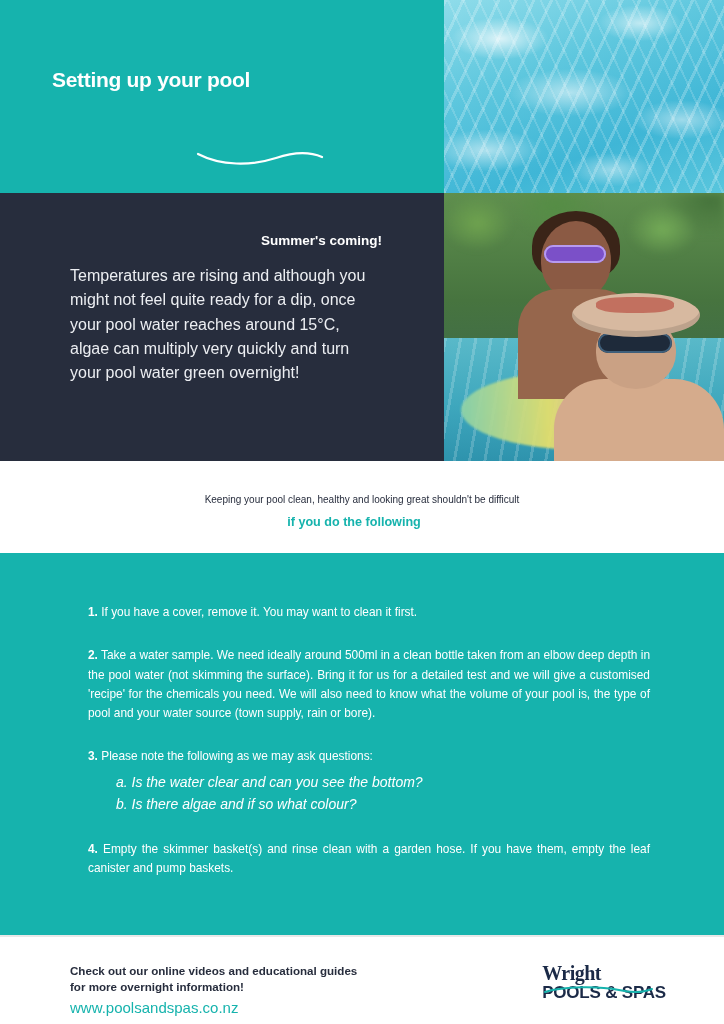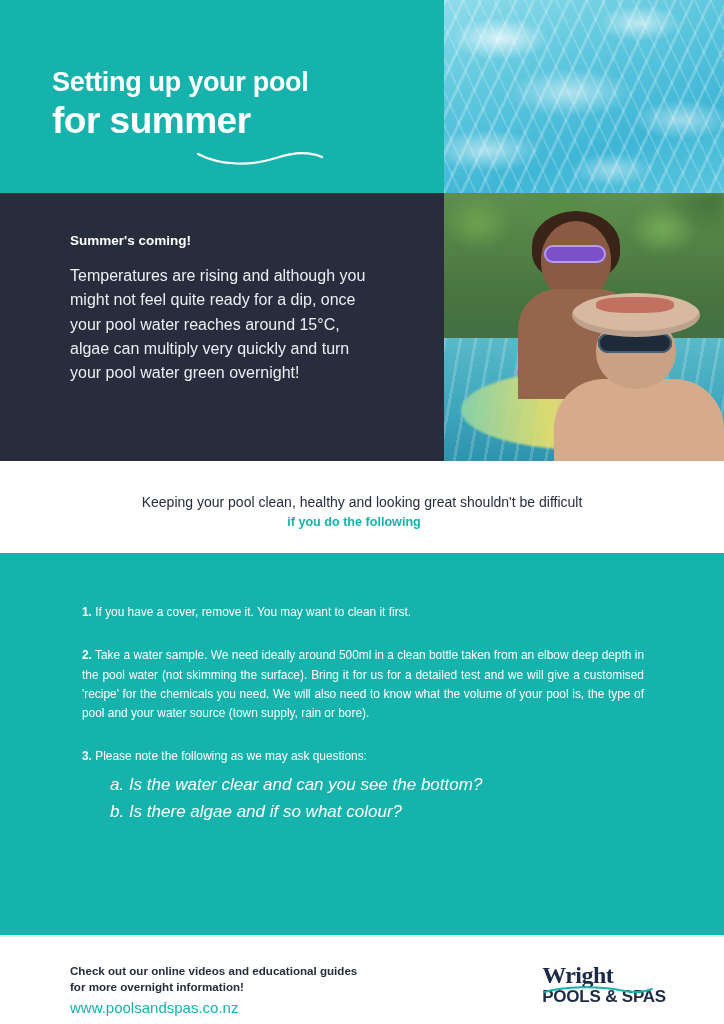--- a/index.html
+++ b/index.html
@@ -43,21 +43,21 @@
     position: absolute; inset: 0;
     background:
       repeating-linear-gradient(115deg, rgba(255,255,255,.22) 0px, rgba(255,255,255,.22) 3px, rgba(255,255,255,0) 3px, rgba(255,255,255,0) 16px),
       repeating-linear-gradient(65deg, rgba(255,255,255,.16) 0px, rgba(255,255,255,.16) 2px, rgba(255,255,255,0) 2px, rgba(255,255,255,0) 14px);
   }
   .hero-title {
     position: absolute; left: 52px; top: 68px;
     color: #ffffff;
   }
   .hero-line1 {
-    font-size: 27px; font-weight: 700; letter-spacing: -0.3px;
+    font-size: 21px; font-weight: 700; letter-spacing: -0.3px;
     line-height: 1.1;
   }
   .hero-line2 {
     font-size: 37px; font-weight: 700; letter-spacing: -0.5px;
     line-height: 1.15; margin-top: 2px;
   }
   .swoosh {
     position: absolute; left: 196px; top: 148px;
     width: 130px; height: 18px;
   }
@@ -151,64 +151,64 @@
     width: 170px; height: 84px; border-radius: 50px 50px 0 0;
     background: #d5ab8c;
   }
 
   .intro-text {
     position: absolute; left: 70px; top: 40px;
     width: 312px;
     color: #ffffff;
   }
   .intro-heading {
-    font-size: 13.5px; font-weight: 700; margin-bottom: 16px;
+    font-size: 13.5px; font-weight: 700; margin-bottom: 16px; text-align: right;
   }
   .intro-p {
     font-size: 16px; line-height: 1.52; margin-bottom: 16px;
     color: #eceef2;
   }
 
   
   .subhead {
     position: absolute; left: 0; top: 461px;
     width: 724px; height: 92px;
     background: #ffffff;
     text-align: center;
   }
   .subhead-l1 {
     position: absolute; left: 0; right: 0; top: 33px;
-    font-size: 14px; color: #272d3d;
+    font-size: 10px; color: #272d3d;
   }
   .subhead-l2 {
     position: absolute; left: 0; right: 16px; top: 54px;
     font-size: 12.6px; font-weight: 700; color: #16b3ad;
   }
 
   
   .steps {
     position: absolute; left: 0; top: 553px;
     width: 724px; height: 382px;
     background: #16b3ad;
   }
   .steps-inner {
-    position: absolute; left: 82px; top: 50px;
+    position: absolute; left: 88px; top: 50px;
     width: 562px;
     color: #ffffff;
   }
   .step {
     font-size: 11.9px; line-height: 1.62;
     text-align: justify;
     margin-bottom: 24px;
   }
   .step:last-child { margin-bottom: 0; }
   .step .num { font-weight: 700; }
   .sub-list {
     margin-top: 4px; padding-left: 28px;
-    font-style: italic; font-size: 17px; line-height: 1.62;
+    font-style: italic; font-size: 14px; line-height: 1.62;
     text-align: left;
   }
 
   
   .footer {
     position: absolute; left: 0; top: 935px;
     width: 724px; height: 89px;
     background: #ffffff;
   }
   .footer-rule {
@@ -224,38 +224,37 @@
   }
   .footer-url {
     font-size: 15px; color: #16b3ad; margin-top: 3px;
   }
   .logo {
     position: absolute; right: 58px; top: 28px;
     text-align: left; line-height: 1;
   }
   .logo-w {
     font-family: "Liberation Serif", serif;
-    font-size: 24px; font-weight: 700; color: #1b2a47;
+    font-size: 20px; font-weight: 700; color: #1b2a47;
     letter-spacing: -0.5px;
   }
   .logo-p {
     font-size: 17px; font-weight: 700; color: #1b2a47;
     letter-spacing: -0.2px; margin-top: 1px;
   }
   .logo-swoosh { position: absolute; left: 2px; top: 22px; }
 </style>
 </head>
 <body>
 
 <div class="page">
 
   <div class="hero">
     <div class="hero-title">
       <div class="hero-line1">Setting up your pool</div>
-      <div class="hero-line2">for summer</div>
     </div>
     <svg class="swoosh" viewBox="0 0 130 18">
       <path d="M2 6 C 25 18, 55 18, 80 10 C 98 4, 112 3, 126 9" fill="none" stroke="#ffffff" stroke-width="2.2" stroke-linecap="round"></path>
     </svg>
     <div class="hero-photo">
       <div class="pool-water"></div>
     </div>
   </div>
 
   <div class="intro">
@@ -300,20 +299,24 @@
 
       <div class="step">
         <span class="num">3.</span>
         <span>Please note the following as we may ask questions:</span>
         <div class="sub-list">
           <div>a. Is the water clear and can you see the bottom?</div>
           <div>b. Is there algae and if so what colour?</div>
         </div>
       </div>
 
+      <div class="step">
+        <span class="num">4.</span>
+        <span>Empty the skimmer basket(s) and rinse clean with a garden hose. If you have them, empty the leaf canister and pump baskets.</span>
+      </div>
 
     </div>
   </div>
 
   <div class="footer">
     <div class="footer-rule"></div>
     <div class="footer-text">
       <div class="footer-l1">Check out our online videos and educational guides</div>
       <div class="footer-l2">for more overnight information!</div>
       <div class="footer-url">www.poolsandspas.co.nz</div>

